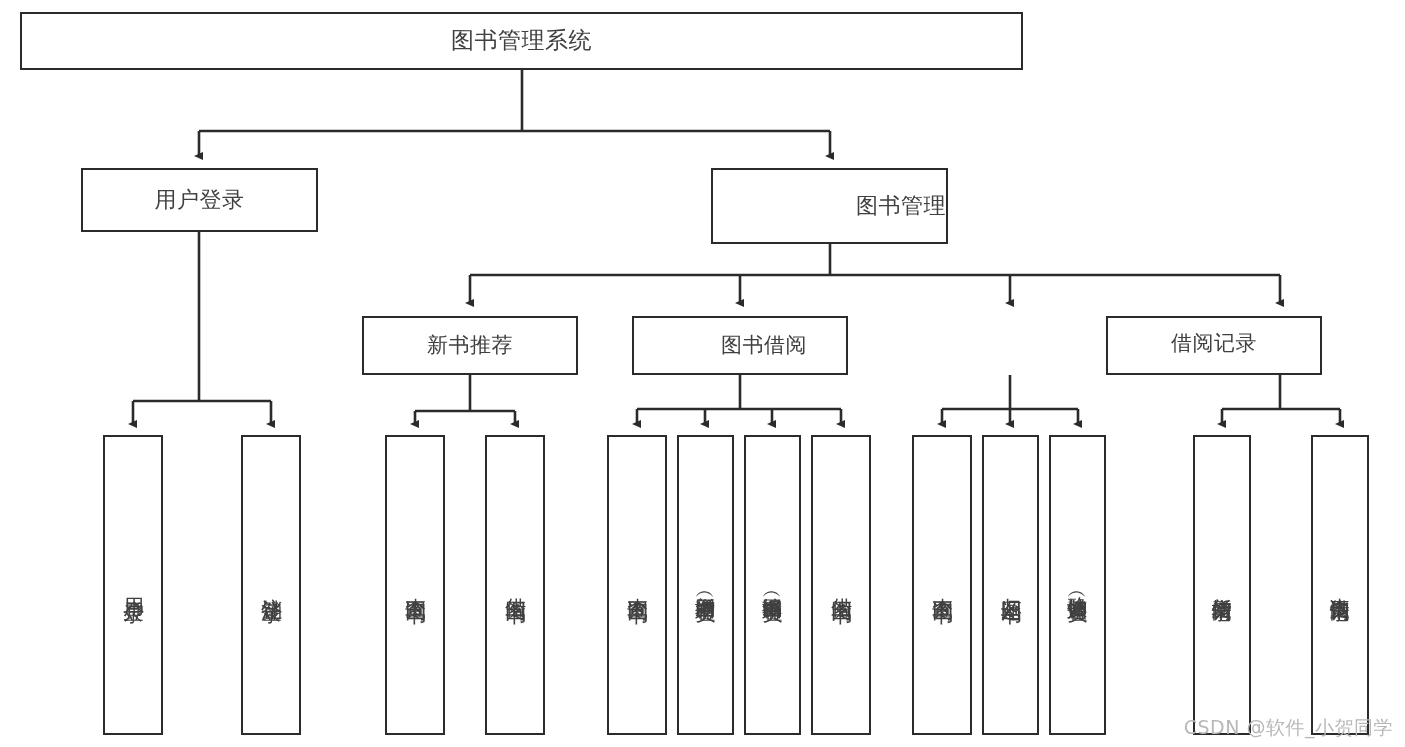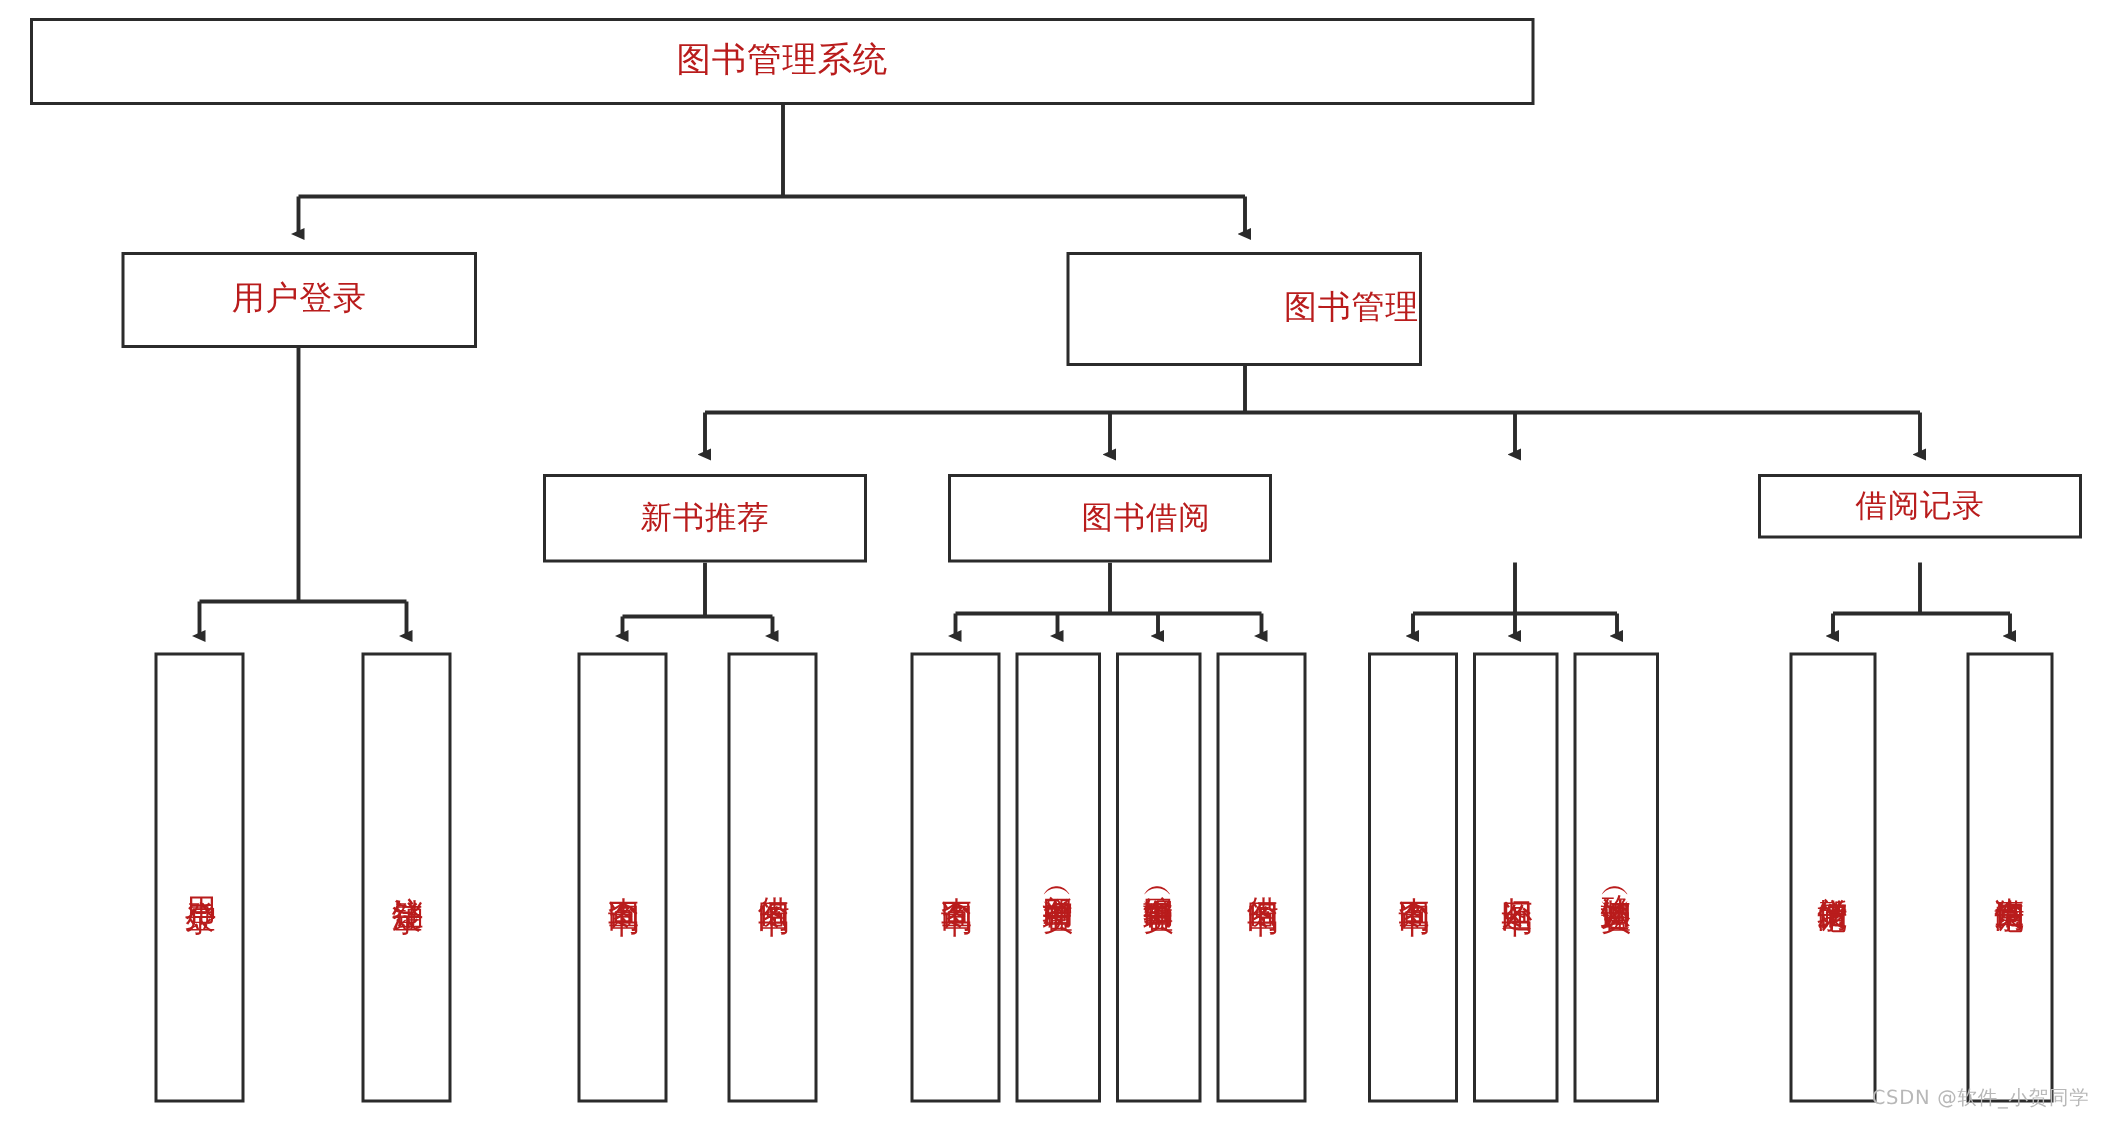--- a/index.html
+++ b/index.html
@@ -25,21 +25,21 @@
     height: 747px;
   }
   .node {
     position: absolute;
     box-sizing: border-box;
     background: #ffffff;
     border: 2px solid #2b2b2b;
     display: flex;
     align-items: center;
     justify-content: center;
-    color: #b91c1c;
+    color: #404040;
     z-index: 2;
   }
   .node .lbl {
     display: block;
     text-align: center;
     line-height: 1.18;
     letter-spacing: 0.5px;
   }
   .node.root .lbl   { font-size: 23px; }
   .node.level2 .lbl { font-size: 22px; }
@@ -57,21 +57,21 @@
     white-space: nowrap;
   }
   .node.leaf.tall-text .lbl {
     font-size: 20px;
     letter-spacing: 1px;
   }
   #watermark {
     position: absolute;
     right: 12px;
     bottom: 6px;
-    font-size: 13px;
+    font-size: 19px;
     color: #b8b8b8;
     white-space: nowrap;
     z-index: 5;
     letter-spacing: 0.5px;
   }
 </style>
 </head>
 <body>
 
 <div id="canvas">
@@ -138,21 +138,21 @@
   <div class="node level2" style="left:711px; top:168px; width:237px; height:76px;justify-content:flex-end;">
     <span class="lbl">图书管理</span>
   </div>
 
   <div class="node level3" style="left:362px; top:316px; width:216px; height:59px;">
     <span class="lbl">新书推荐</span>
   </div>
   <div class="node level3" style="left:632px; top:316px; width:216px; height:59px;padding-left:48px;">
     <span class="lbl">图书借阅</span>
   </div>
-  <div class="node level3" style="left:1172px; top:316px; width:216px; height:43px;">
+  <div class="node level3" style="left:1106px; top:316px; width:216px; height:59px;font-family:Liberation Mono, monospace;">
     <span class="lbl">借阅记录</span>
   </div>
 
   <div class="node leaf" style="left:103px; top:435px; width:60px; height:300px;">
     <span class="lbl">用户登录</span>
   </div>
   <div class="node leaf" style="left:241px; top:435px; width:60px; height:300px;">
     <span class="lbl">注销登录</span>
   </div>
 

